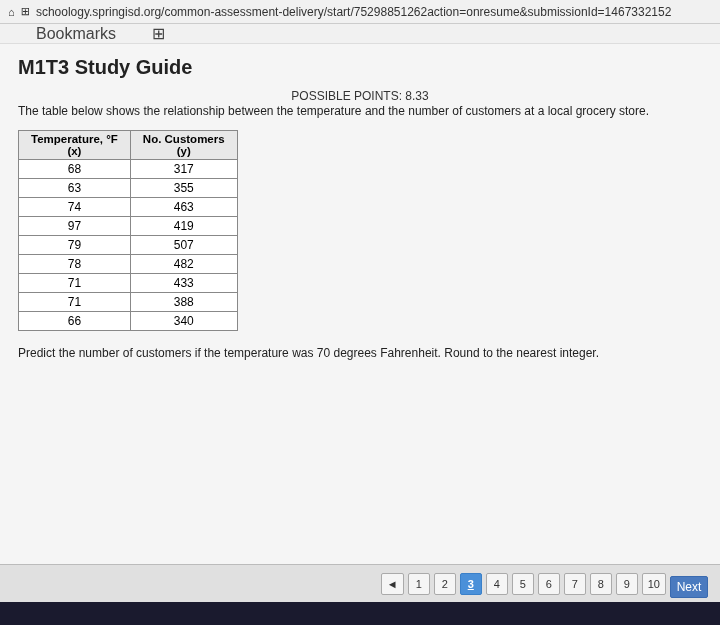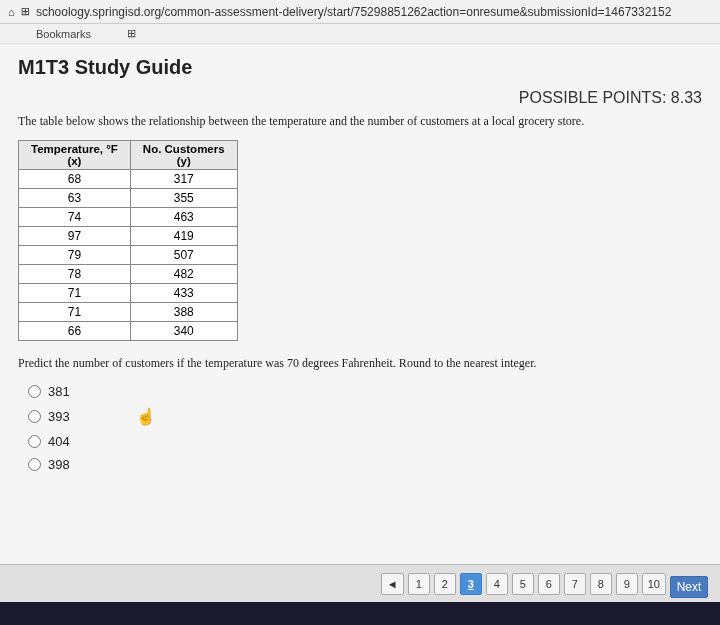--- a/index.html
+++ b/index.html
@@ -26,44 +26,42 @@
     .bookmarks-bar {
       background: #f1f1f1;
       border-bottom: 1px solid #ddd;
       padding: 2px 8px;
       font-size: 11px;
       display: flex;
       align-items: center;
       gap: 8px;
       height: 20px;
     }
-    .bookmarks-bar span { color: #444; font-size: 11px; padding-left: 28px; }
+    .bookmarks-bar span { color: #444; font-size: 16px; padding-left: 28px; }
     .page-content {
       background: #f5f5f5;
       padding: 12px 18px 13px 18px;
       min-height: 520px;
     }
     .page-title {
       font-size: 20px;
       font-weight: bold;
       color: #222;
       margin-bottom: 10px;
     }
     .possible-points {
-      text-align: right;
-      font-size: 16px;
+      text-align: center;
+      font-size: 12px;
       color: #333;
-      margin-bottom: 6px;
     }
     .question-text {
       font-size: 12px;
       color: #222;
       margin-bottom: 10px;
       line-height: 1.4;
-      font-family: Liberation Serif, serif;
     }
     .data-table {
       border-collapse: collapse;
       margin-bottom: 14px;
       font-size: 12px;
     }
     .data-table th, .data-table td {
       border: 1px solid #888;
       padding: 2px 12px;
       text-align: center;
@@ -72,21 +70,20 @@
     .data-table th {
       background: #e8e8e8;
       font-weight: bold;
       font-size: 11.5px;
     }
     .predict-text {
       font-size: 12px;
       color: #222;
       margin-bottom: 12px;
       line-height: 1.4;
-      font-family: Liberation Serif, serif;
     }
     .answer-options {
       display: flex;
       flex-direction: column;
       gap: 8px;
       margin-left: 10px;
       margin-bottom: 20px;
     }
     .answer-option {
       display: flex;
@@ -225,39 +222,20 @@
         </tr>
         <tr>
           <td>66</td>
           <td>340</td>
         </tr>
       </tbody>
   </table>
 
   <div class="predict-text">Predict the number of customers if the temperature was 70 degrees Fahrenheit. Round to the nearest integer.</div>
 
-  <div class="answer-options">
-    <label class="answer-option">
-      <input type="radio" name="answer" value="381" style="">
-      <span>381</span>
-    </label>
-    <label class="answer-option">
-      <input type="radio" name="answer" value="393" style="">
-      <span>393</span>
-      <span class="cursor-hand">☝</span>
-    </label>
-    <label class="answer-option">
-      <input type="radio" name="answer" value="404" style="">
-      <span>404</span>
-    </label>
-    <label class="answer-option">
-      <input type="radio" name="answer" value="398" style="">
-      <span>398</span>
-    </label>
-  </div>
 </div>
 
 <div class="pagination-bar">
   <button class="page-btn arrow-btn">◄</button>
   <button class="page-btn">1</button>
   <button class="page-btn">2</button>
   <button class="page-btn active">3</button>
   <button class="page-btn">4</button>
   <button class="page-btn">5</button>
   <button class="page-btn">6</button>

